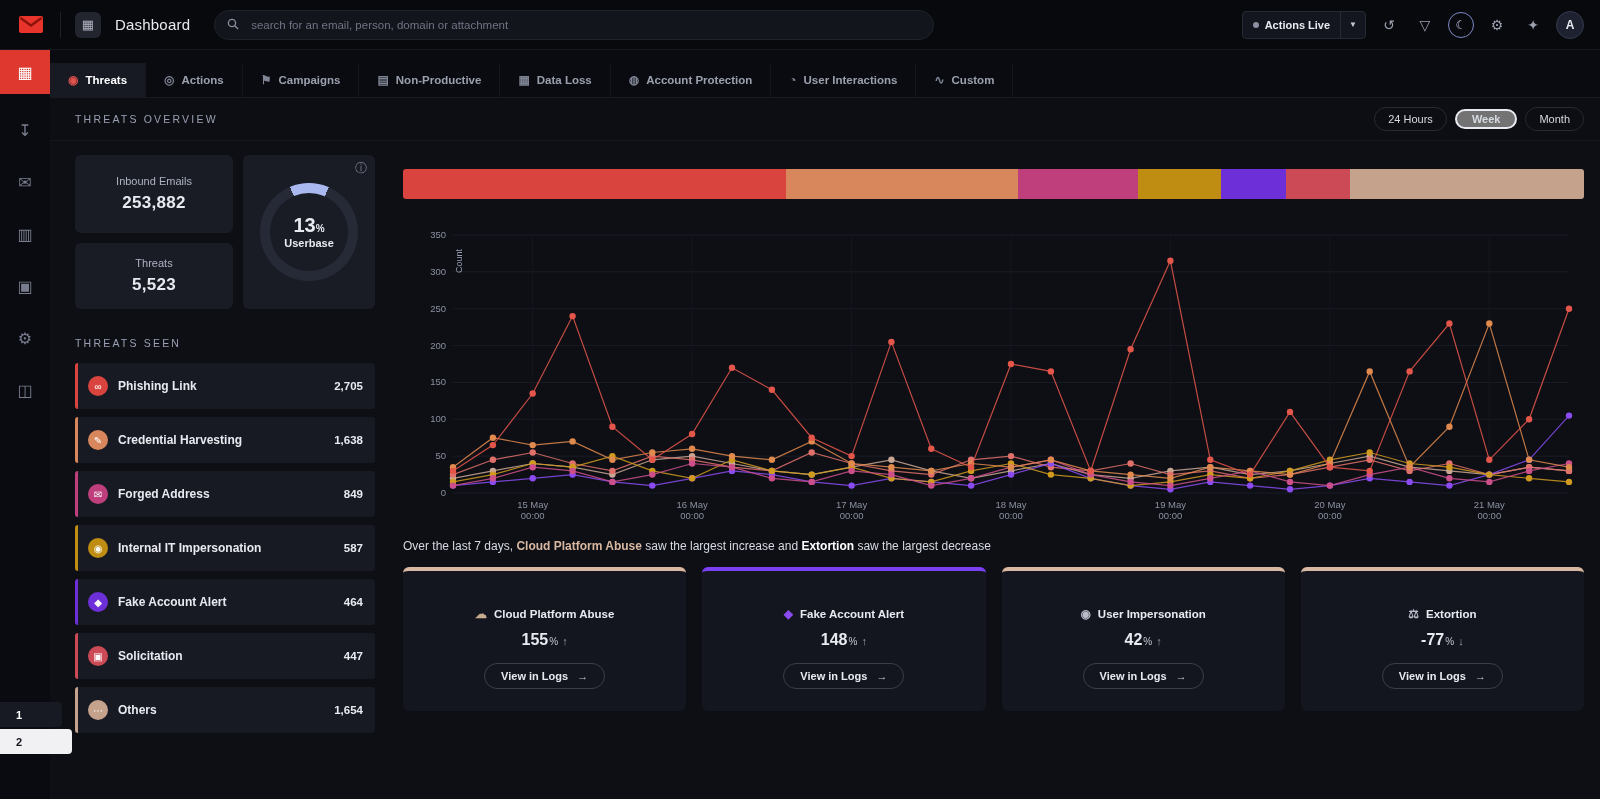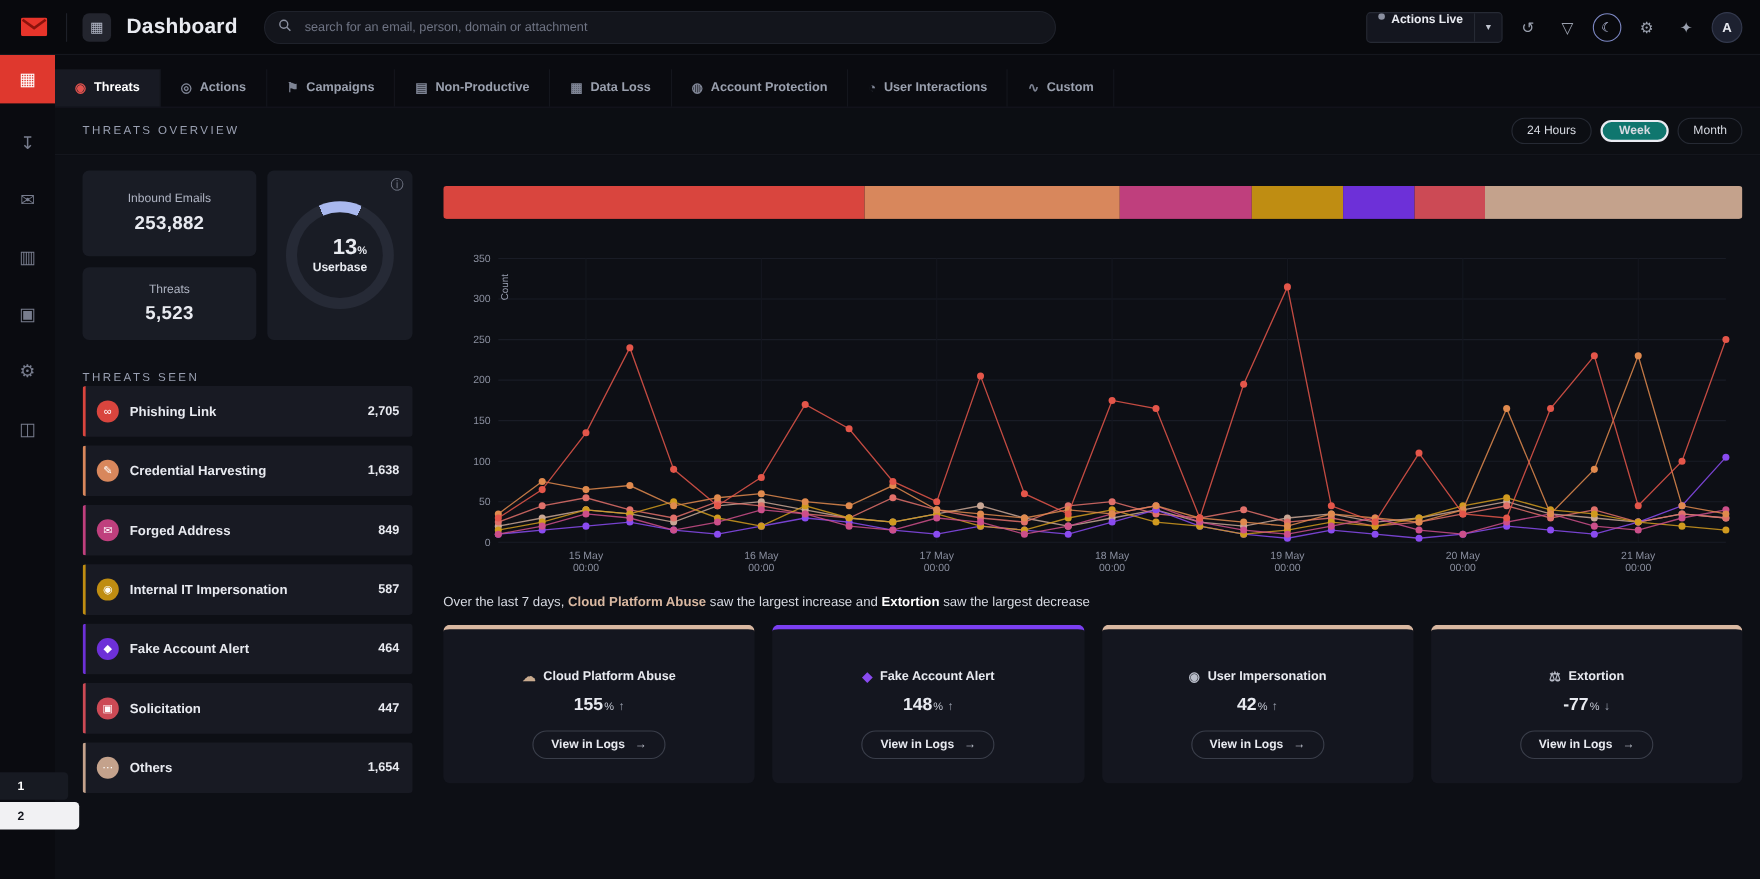--- a/index.html
+++ b/index.html
@@ -7,30 +7,30 @@
   body{font-family:"Liberation Sans",sans-serif;color:#e8eaf0}
   .app{position:relative;width:1600px;height:799px;overflow:hidden;background:#0d0f15}
 
   
   .topbar{position:absolute;top:0;left:0;width:100%;height:50px;background:#08090d;
     border-bottom:1px solid #15171e;display:flex;align-items:center;padding:0 16px;gap:14px;z-index:10}
   .logo{display:flex;align-items:center;justify-content:center;width:30px;cursor:pointer}
   .tb-divider{width:1px;height:26px;background:#1d2028}
   .dash-chip{width:26px;height:26px;border-radius:6px;background:#23252e;color:#aeb3c2;
     display:flex;align-items:center;justify-content:center;font-size:13px}
-  .tb-title{font-size:19px;font-weight:bold;letter-spacing:.2px}
+  .tb-title{font-size:15px;font-weight:normal;letter-spacing:.2px}
   .searchbox{display:flex;align-items:center;gap:12px;width:720px;height:30px;margin-left:10px;
     background:#13151c;border:1px solid #1f222b;border-radius:16px;padding:0 12px}
   .searchbox input{flex:1;background:transparent;border:none;outline:none;color:#c3c7d2;
     font-size:11.5px;font-family:"Liberation Sans",sans-serif}
   .searchbox input::placeholder{color:#6f7484}
   .tb-right{margin-left:auto;display:flex;align-items:center;gap:10px}
   .actions-live{display:flex;align-items:stretch;background:#14161f;border:1px solid #262a34;
     border-radius:4px;overflow:hidden;cursor:pointer}
-  .al-label{display:flex;align-items:flex-start;gap:6px;padding:0 10px;height:26px;font-size:11px;font-weight:bold;color:#e8eaf0}
+  .al-label{display:flex;align-items:center;gap:6px;padding:0 10px;height:26px;font-size:11px;font-weight:bold;color:#e8eaf0}
   .al-dot{width:6px;height:6px;border-radius:50%;background:#8b90a0;display:inline-block}
   .al-caret{display:flex;align-items:center;padding:0 8px;border-left:1px solid #262a34;color:#c3c7d2;font-size:8px}
   .tb-icon{width:26px;height:26px;display:flex;align-items:center;justify-content:center;
     color:#9aa0ae;font-size:14px;cursor:pointer;border-radius:50%}
   .tb-icon.circled{border:1px solid #7d88c4;color:#c9d0f2;font-size:12px}
   .avatar{width:28px;height:28px;border-radius:50%;background:#1d2130;border:1px solid #343a4e;
     color:#e8eaf0;font-size:12px;font-weight:bold;display:flex;align-items:center;justify-content:center;cursor:pointer}
 
   
   .sidebar{position:absolute;top:50px;left:0;bottom:0;width:50px;background:#0a0b10;z-index:9;
@@ -52,43 +52,43 @@
   .tab .tab-icon{font-size:12px;color:#7e8494}
   .tab.active{background:#181a23;color:#fff}
   .tab.active .tab-icon{color:#e0524e}
 
   .overview-bar{display:flex;align-items:center;justify-content:space-between;
     padding:9px 16px 9px 25px;background:#0c0e13;border-bottom:1px solid #14161d}
   .section-title{font-size:10.5px;letter-spacing:2.2px;color:#9aa0b2;font-weight:normal}
   .ranges{display:flex;align-items:center;gap:8px}
   .range-pill{font-size:11px;color:#d7dae2;background:transparent;border:1px solid #262a34;
     border-radius:14px;padding:5px 13px;cursor:pointer;font-family:"Liberation Sans",sans-serif}
-  .range-pill.selected{border:2px solid #e9ebf2;background:#0f766e;font-weight:bold;padding:2px 15px}
+  .range-pill.selected{border:2px solid #e9ebf2;background:#737373;font-weight:bold;padding:2px 15px}
 
   .content{flex:1;display:flex;padding:14px 16px 0 25px;gap:28px;overflow:hidden}
 
   
   .left-col{width:300px;flex:none}
   .stats-grid{display:grid;grid-template-columns:158px 132px;grid-template-rows:78px 66px;gap:10px}
   .stat-card{background:#191c25;border-radius:6px;display:flex;flex-direction:column;
     align-items:center;justify-content:center;gap:6px}
   .stat-label{font-size:11px;color:#aeb3c2}
   .stat-value{font-size:17px;font-weight:bold;letter-spacing:.3px}
   .donut-card{grid-column:2;grid-row:1/3;background:#191c25;border-radius:6px;position:relative;
     display:flex;align-items:center;justify-content:center}
   .info-icon{position:absolute;top:5px;right:8px;color:#7c8191;font-size:12px;cursor:pointer}
   .donut{width:98px;height:98px;border-radius:50%;position:relative;
     display:flex;align-items:center;justify-content:center}
   .donut::after{content:"";position:absolute;inset:10px;background:#191c25;border-radius:50%}
-  .donut-text{position:relative;z-index:1;text-align:right;line-height:1.15}
+  .donut-text{position:relative;z-index:1;text-align:center;line-height:1.15}
   .donut-big{font-size:20px;font-weight:bold}
   .donut-unit{font-size:10px;font-weight:bold}
   .donut-sub{font-size:11px;font-weight:bold}
 
-  .threats-seen-header{padding:24px 0 0}
+  .threats-seen-header{padding:24px 0 12px}
   .threat-row{background:#181a23;border-left:3px solid #555;border-radius:3px;height:46px;
     display:flex;align-items:center;padding:0 12px 0 10px;margin-bottom:8px;cursor:pointer}
   .threat-icon{width:20px;height:20px;border-radius:50%;color:#fff;font-size:10px;flex:none;
     display:flex;align-items:center;justify-content:center;margin-right:10px}
   .threat-label{font-size:12px;font-weight:bold;flex:1}
   .threat-count{font-size:11.5px;font-weight:bold}
 
   
   .right-col{flex:1;display:flex;flex-direction:column;min-width:0}
   .dist-bar{display:flex;height:30px;border-radius:3px;overflow:hidden;margin-top:14px}

